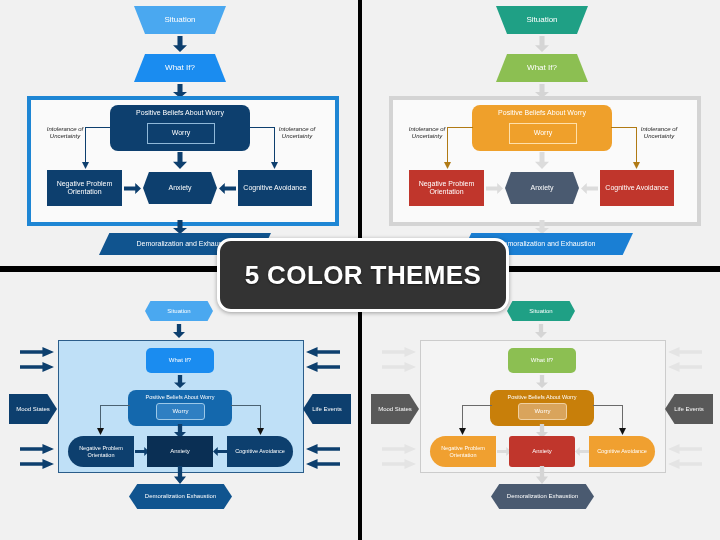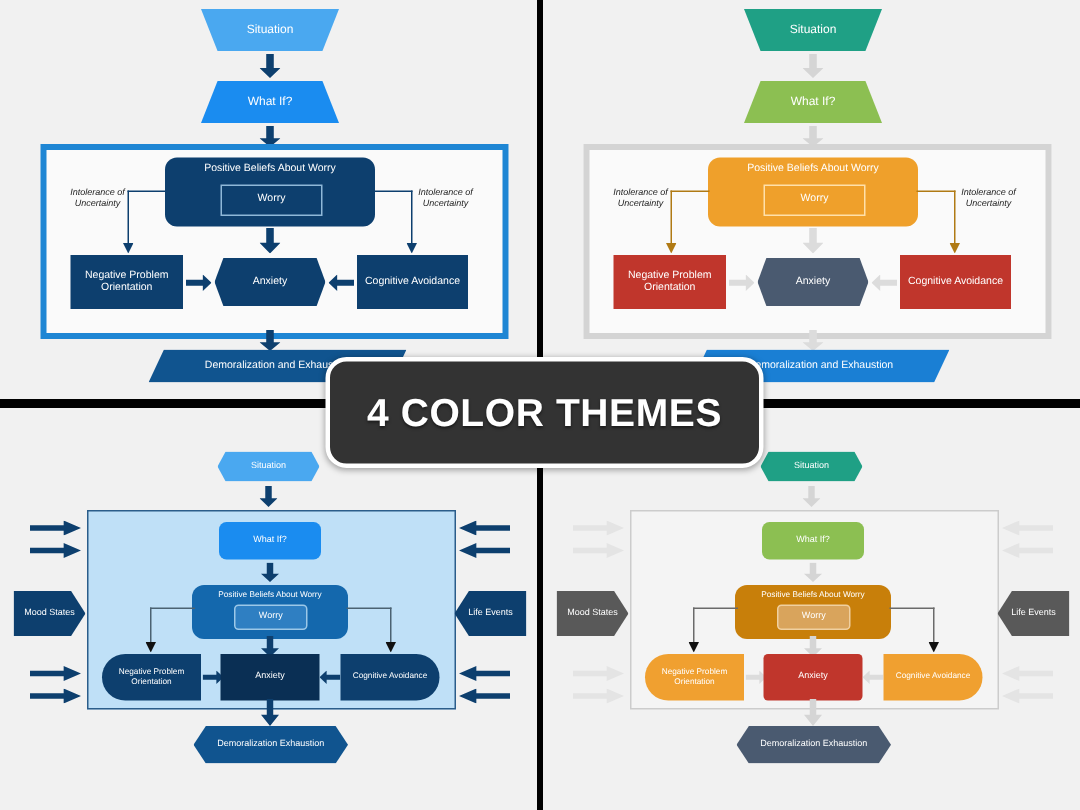--- a/index.html
+++ b/index.html
@@ -331,16 +331,16 @@
 
     <div class="node hexa" style="left:129px;top:212px;width:103px;height:25px;background:#4a5a70;font-size:6px;">
       <span>Demoralization Exhaustion</span>
     </div>
   </div>
 
   <div class="div-v"></div>
   <div class="div-h"></div>
 
   <div id="theme-badge">
-    <span>4 COLOR THEMES</span>
+    <span>5 COLOR THEMES</span>
   </div>
 
 </div>
 
 </body></html>

